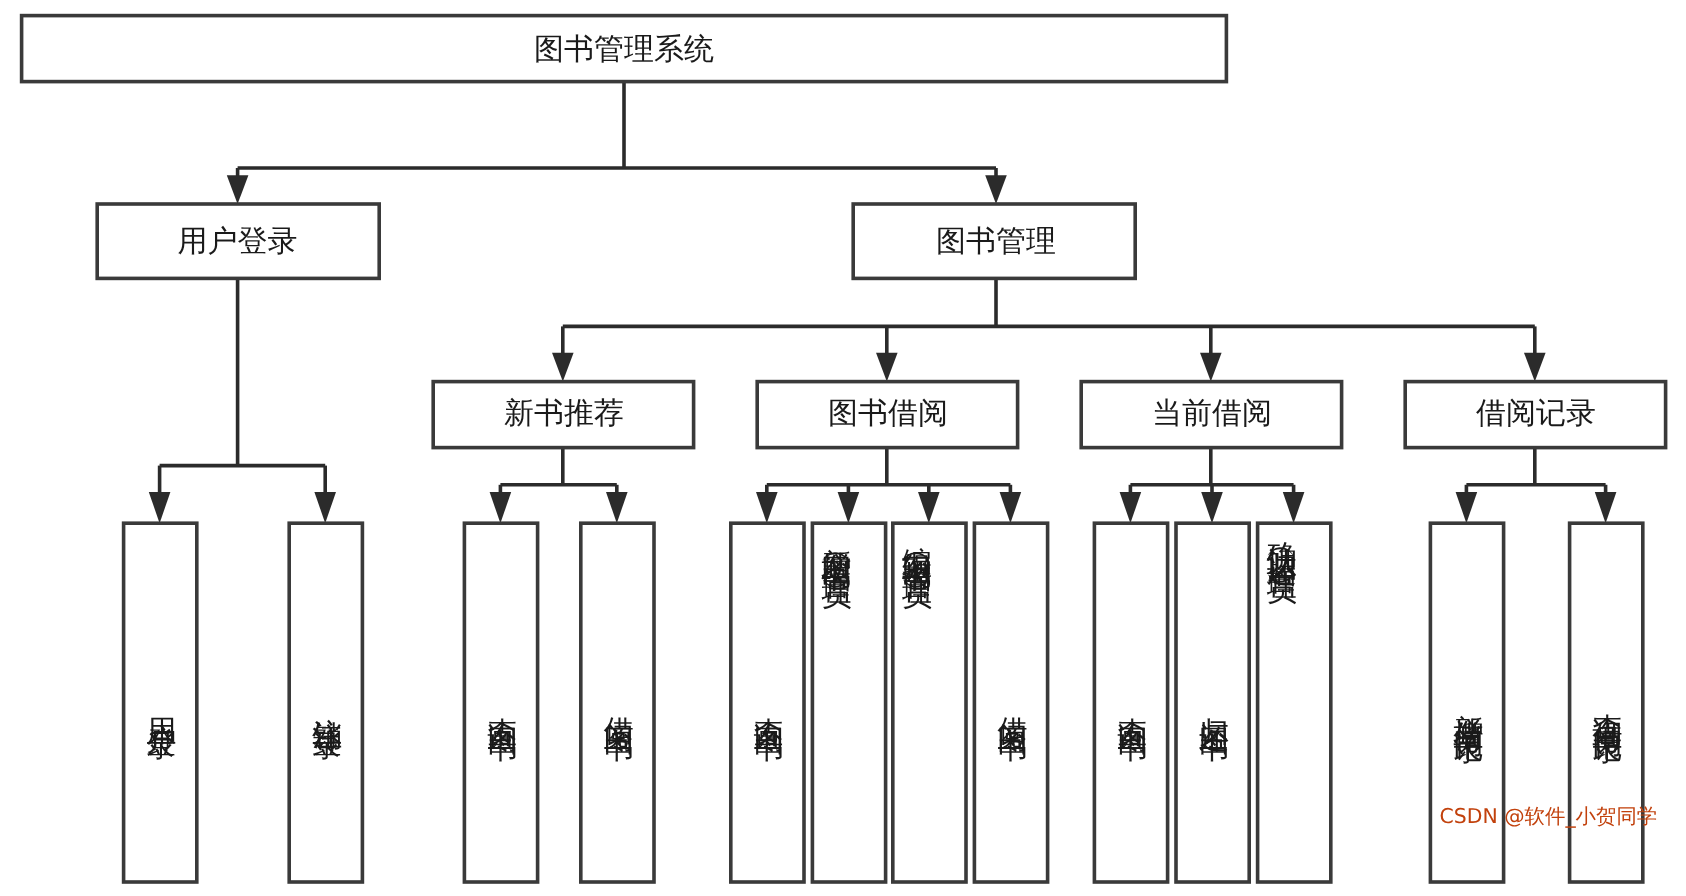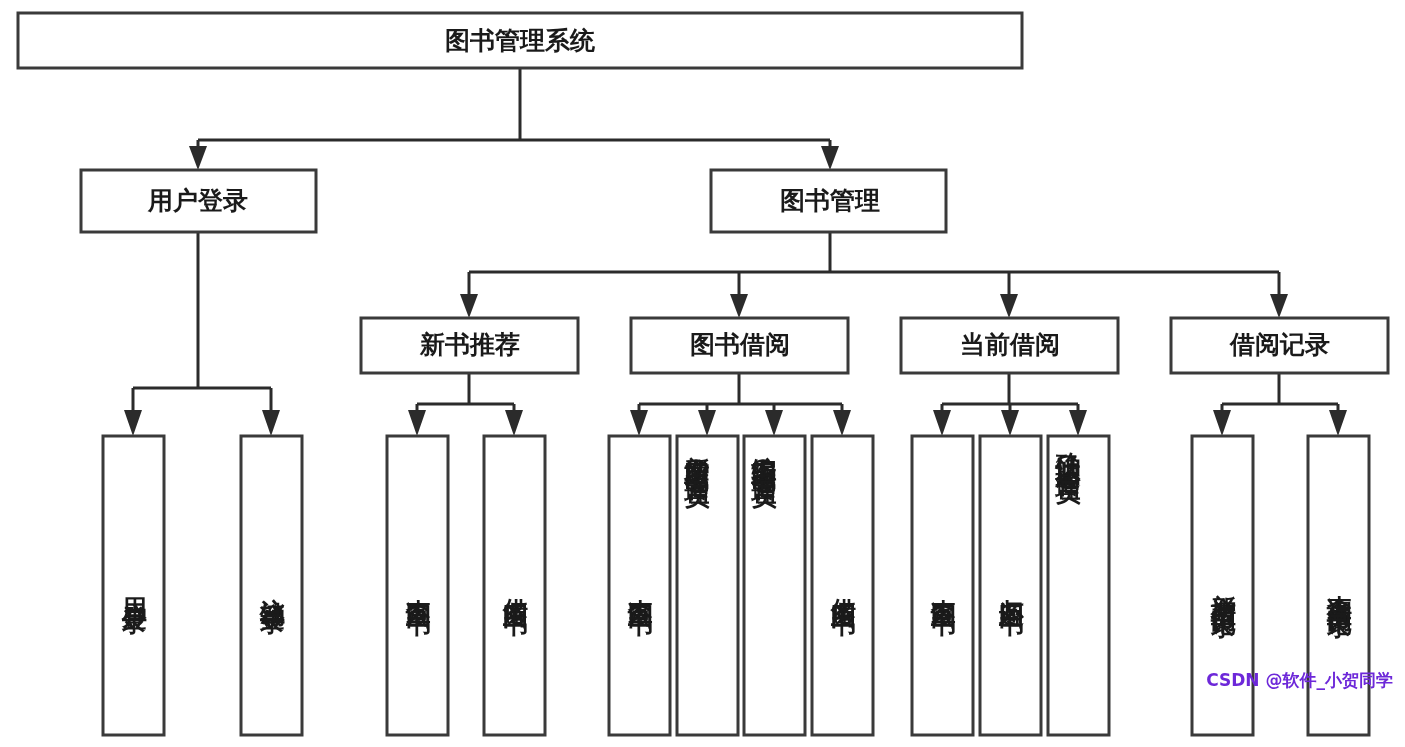--- a/index.html
+++ b/index.html
@@ -12,21 +12,20 @@
     height: 747px;
     font-family: "DejaVu Sans", "Liberation Sans", sans-serif;
     overflow: hidden;
     position: relative;
   }
   #diagram-root {
     position: absolute;
     left: 0; top: 0;
     width: 1405px;
     height: 698px;
-    font-weight: bold;
   }
   svg.canvas {
     display: block;
     width: 1405px;
     height: 747px;
   }
   .node-box {
     fill: #ffffff;
     stroke: #3a3a3a;
     stroke-width: 3;
@@ -54,25 +53,25 @@
     font-size: 25px;
     writing-mode: vertical-rl;
     text-orientation: upright;
     letter-spacing: 4px;
   }
   .label-root {
     font-size: 25px;
   }
   .watermark {
     position: absolute;
-    right: 12px;
+    right: 24px;
     bottom: 6px;
     font-family: "DejaVu Sans", "Liberation Sans", sans-serif;
     font-size: 17px;
-    color: #6d28d9;
+    color: #c2410c;
     white-space: nowrap;
     pointer-events: none;
   }
 </style>
 </head>
 <body>
 
 <div id="diagram-root">
   <svg class="canvas" viewBox="0 0 1405 747" xmlns="http://www.w3.org/2000/svg">
 

